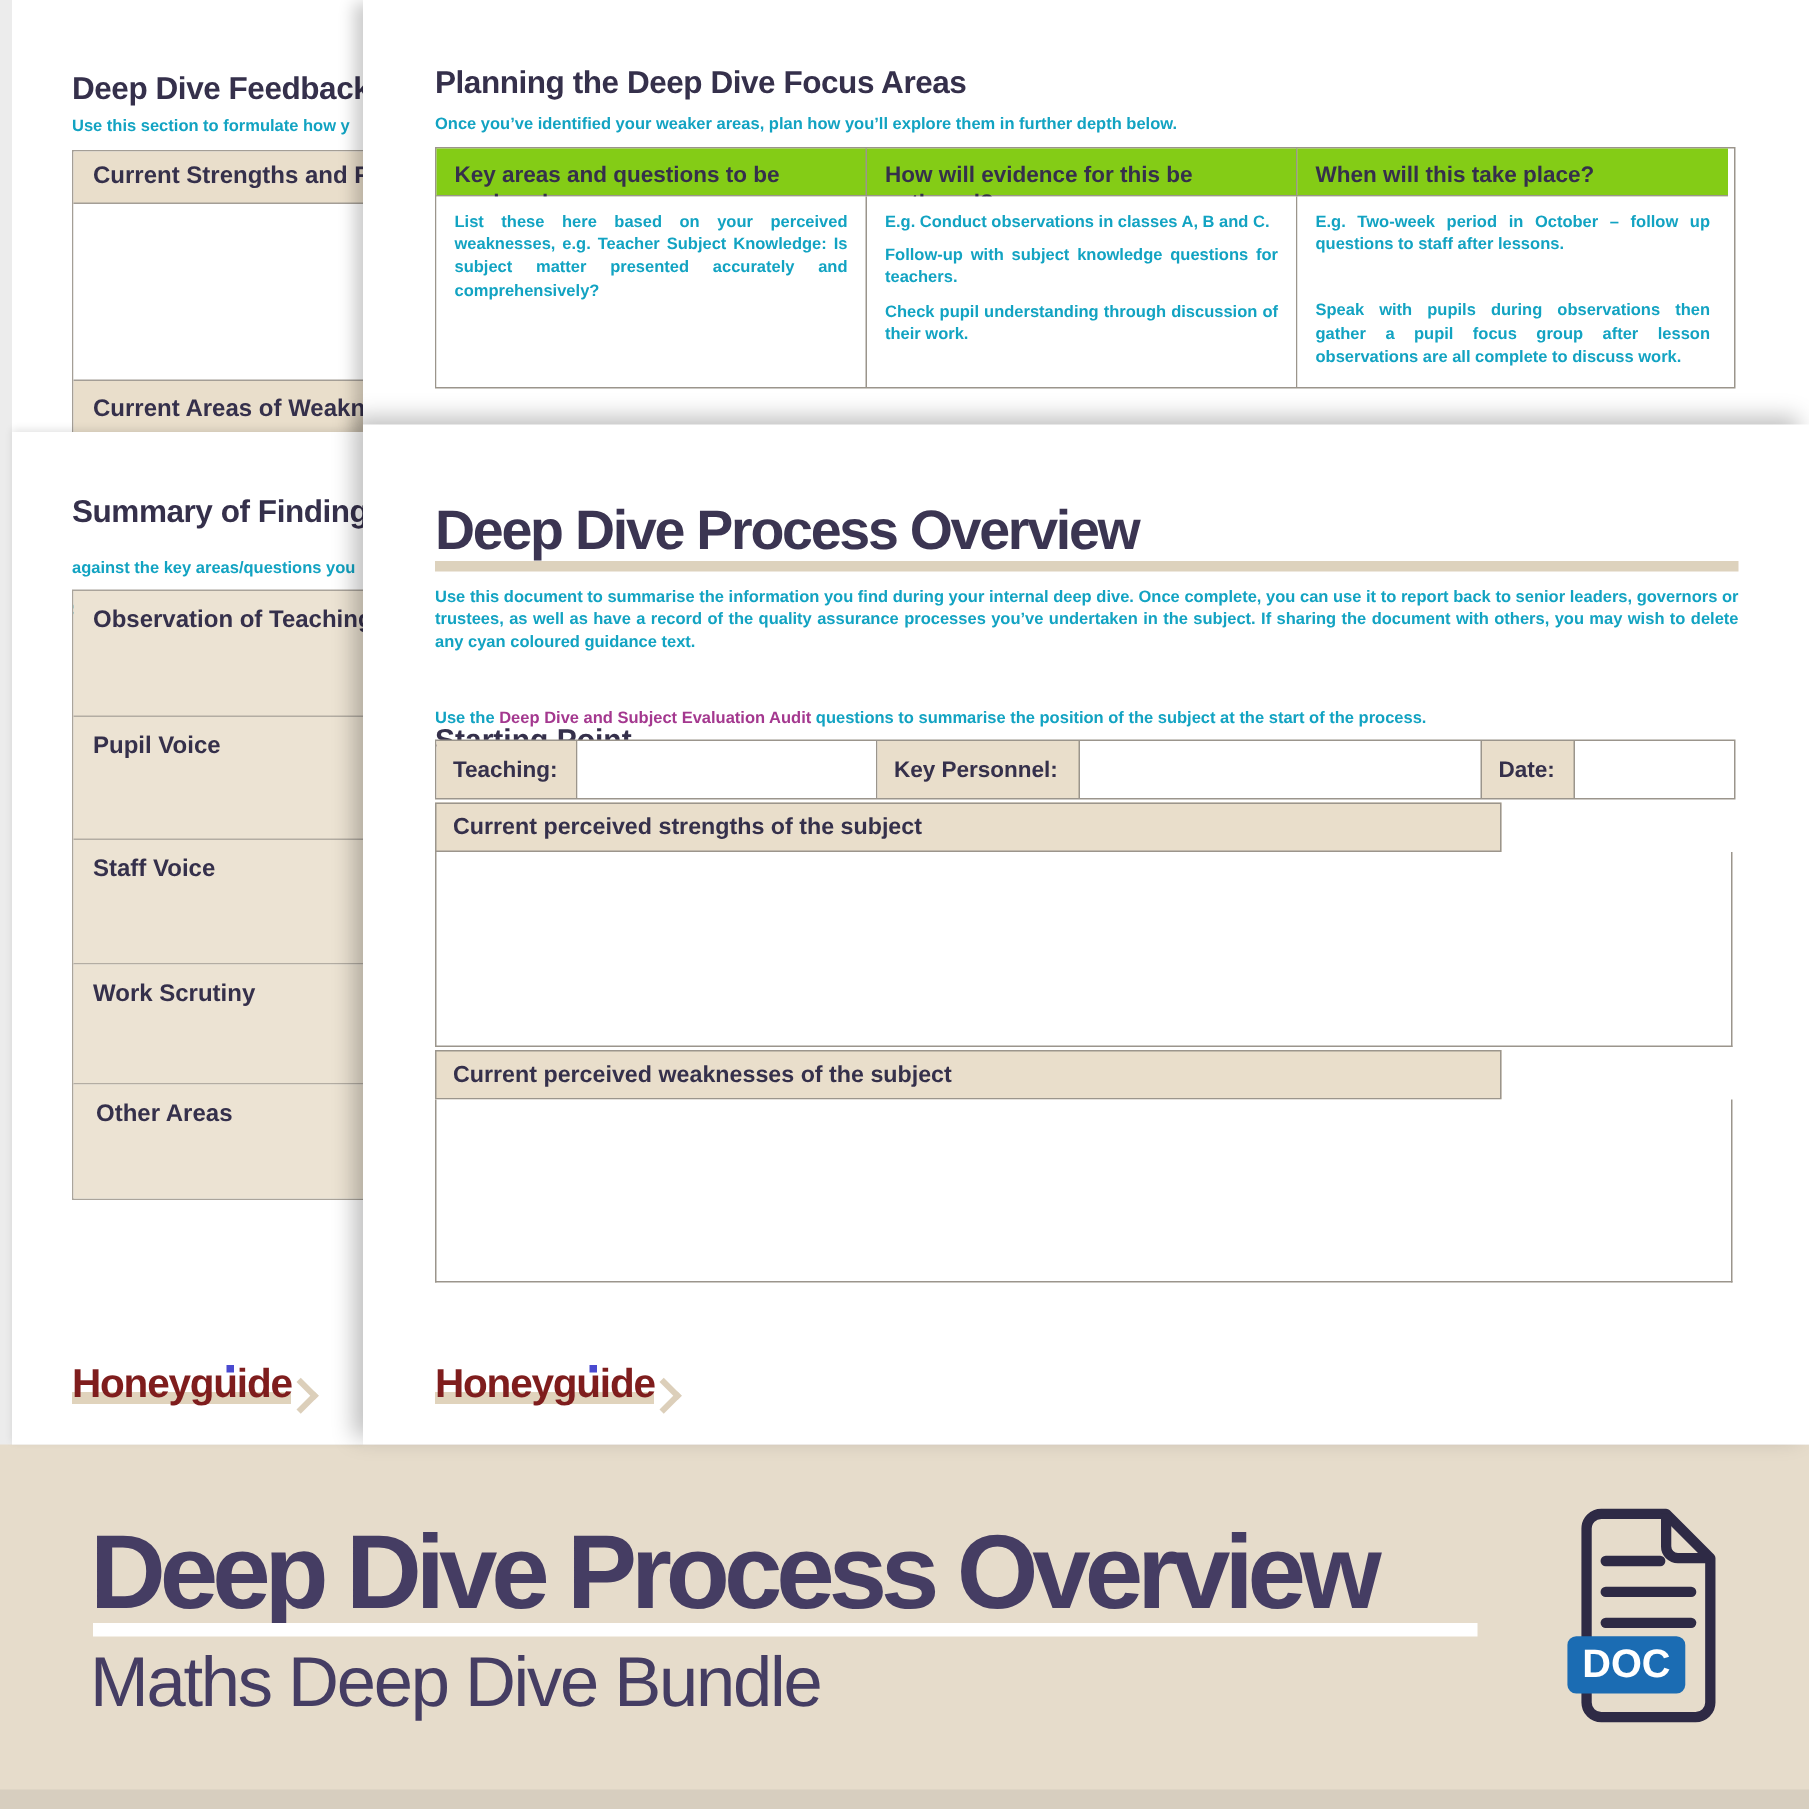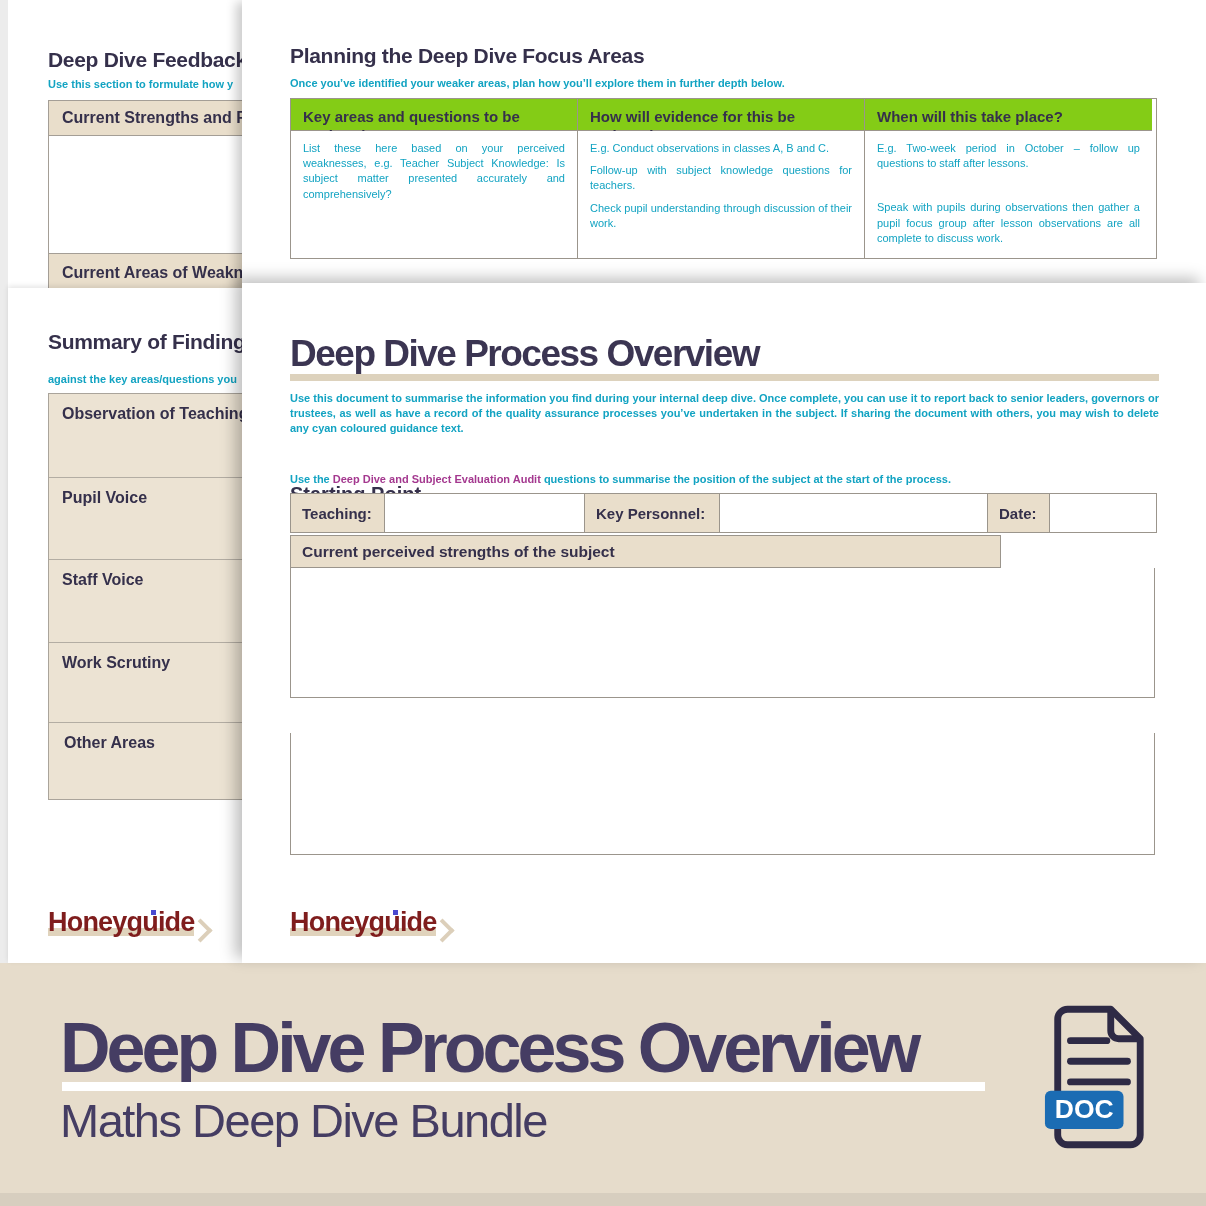--- a/index.html
+++ b/index.html
@@ -26,21 +26,21 @@
               padding:8px 0 8px 13px;height:18px;white-space:nowrap;}
   #pageA .blank{height:117px;background:#fff;border-bottom:1px solid #a49e96;}
   #pageA .hdr2{background:#e9decb;font-weight:bold;font-size:16px;color:#35304b;padding:10px 0 26px 13px;white-space:nowrap;}
 
   
   #pageB .tbl{position:absolute;left:48px;top:98px;width:865px;border:1px solid #9b958c;display:flex;flex-wrap:wrap;}
   #pageB .cell{width:287px;box-sizing:border-box;border-right:1px solid #9b958c;}
   #pageB .cell:nth-child(3n){border-right:none;width:287px;}
   #pageB .th{background:#84cc16;border-bottom:1px solid #9b958c;font-weight:bold;font-size:15px;line-height:1.25;
              color:#35304b;padding:9px 12px;height:32px;}
-  #pageB .td{background:#fff;height:127px;padding:10px 12px 0 12px;font-weight:normal;font-size:11px;line-height:1.38;color:#12a3c2;}
+  #pageB .td{background:#fff;height:127px;padding:10px 12px 0 12px;font-weight:bold;font-size:11px;line-height:1.38;color:#12a3c2;}
   #pageB .td p{margin:0 0 7px 0;}
   #pageB .td.just p{text-align:justify;}
   #pageB .td .gap{margin-bottom:29px;}
 
   
   #pageC .tbl{position:absolute;left:40px;top:105px;width:320px;border:1px solid #aaa49b;}
   #pageC .row{background:#ece3d3;border-bottom:1px solid #b3ada3;padding:11px 0 0 13px;box-sizing:border-box;
               font-weight:bold;font-size:16px;color:#35304b;white-space:nowrap;}
   #pageC .row:last-child{border-bottom:none;}
 
@@ -158,20 +158,21 @@
     <div class="inp" style="width:200px;"></div>
     <div class="lbl" style="width:135px;">Key Personnel:</div>
     <div class="inp" style="width:268px;"></div>
     <div class="lbl" style="width:62px;">Date:</div>
     <div class="inp" style="width:104px;"></div>
   </div>
 
   <div class="bandhdr" style="top:252px;">Current perceived strengths of the subject</div>
   <div class="bandbox" style="top:285px;height:130px;"></div>
 
+  <div class="bandhdr" style="top:417px;">Current perceived weaknesses of the subject</div>
   <div class="bandbox" style="top:450px;height:122px;"></div>
 
   <div class="logo" style="left:48px;top:622px;">
     <div class="bar"></div>
     <div class="tip"></div>
     <div class="word">Honeyguide</div>
     <div class="idot"></div>
   </div>
 </div>
 

